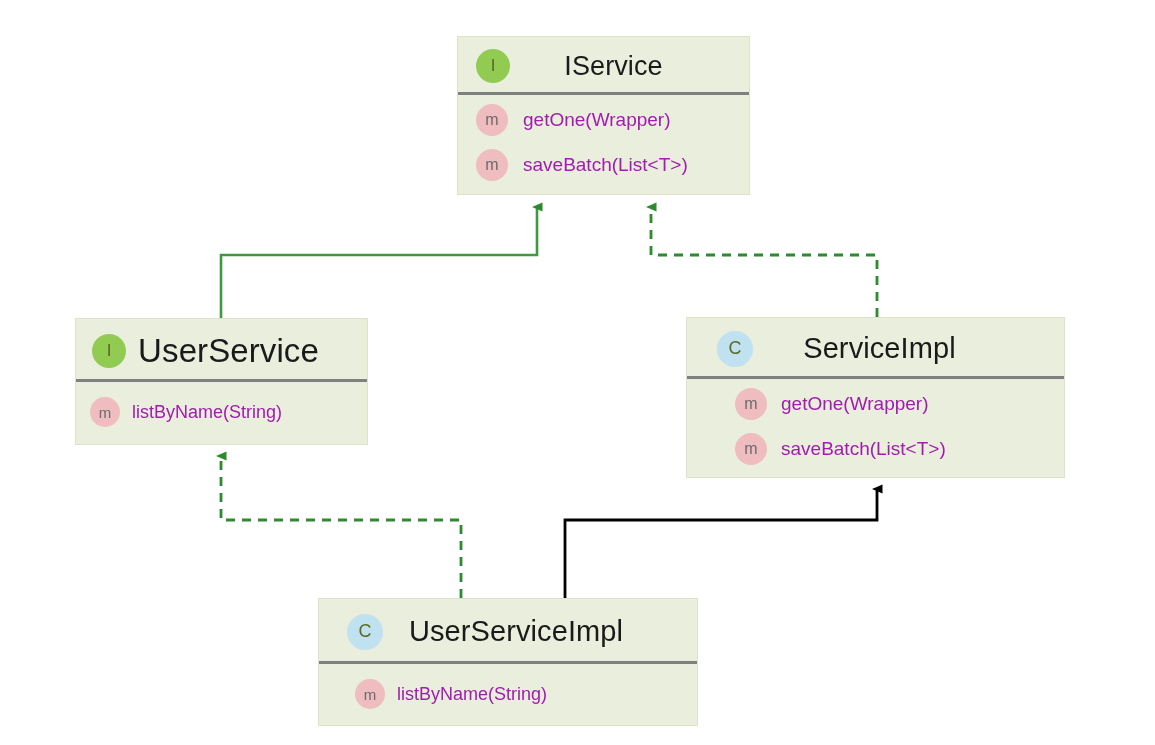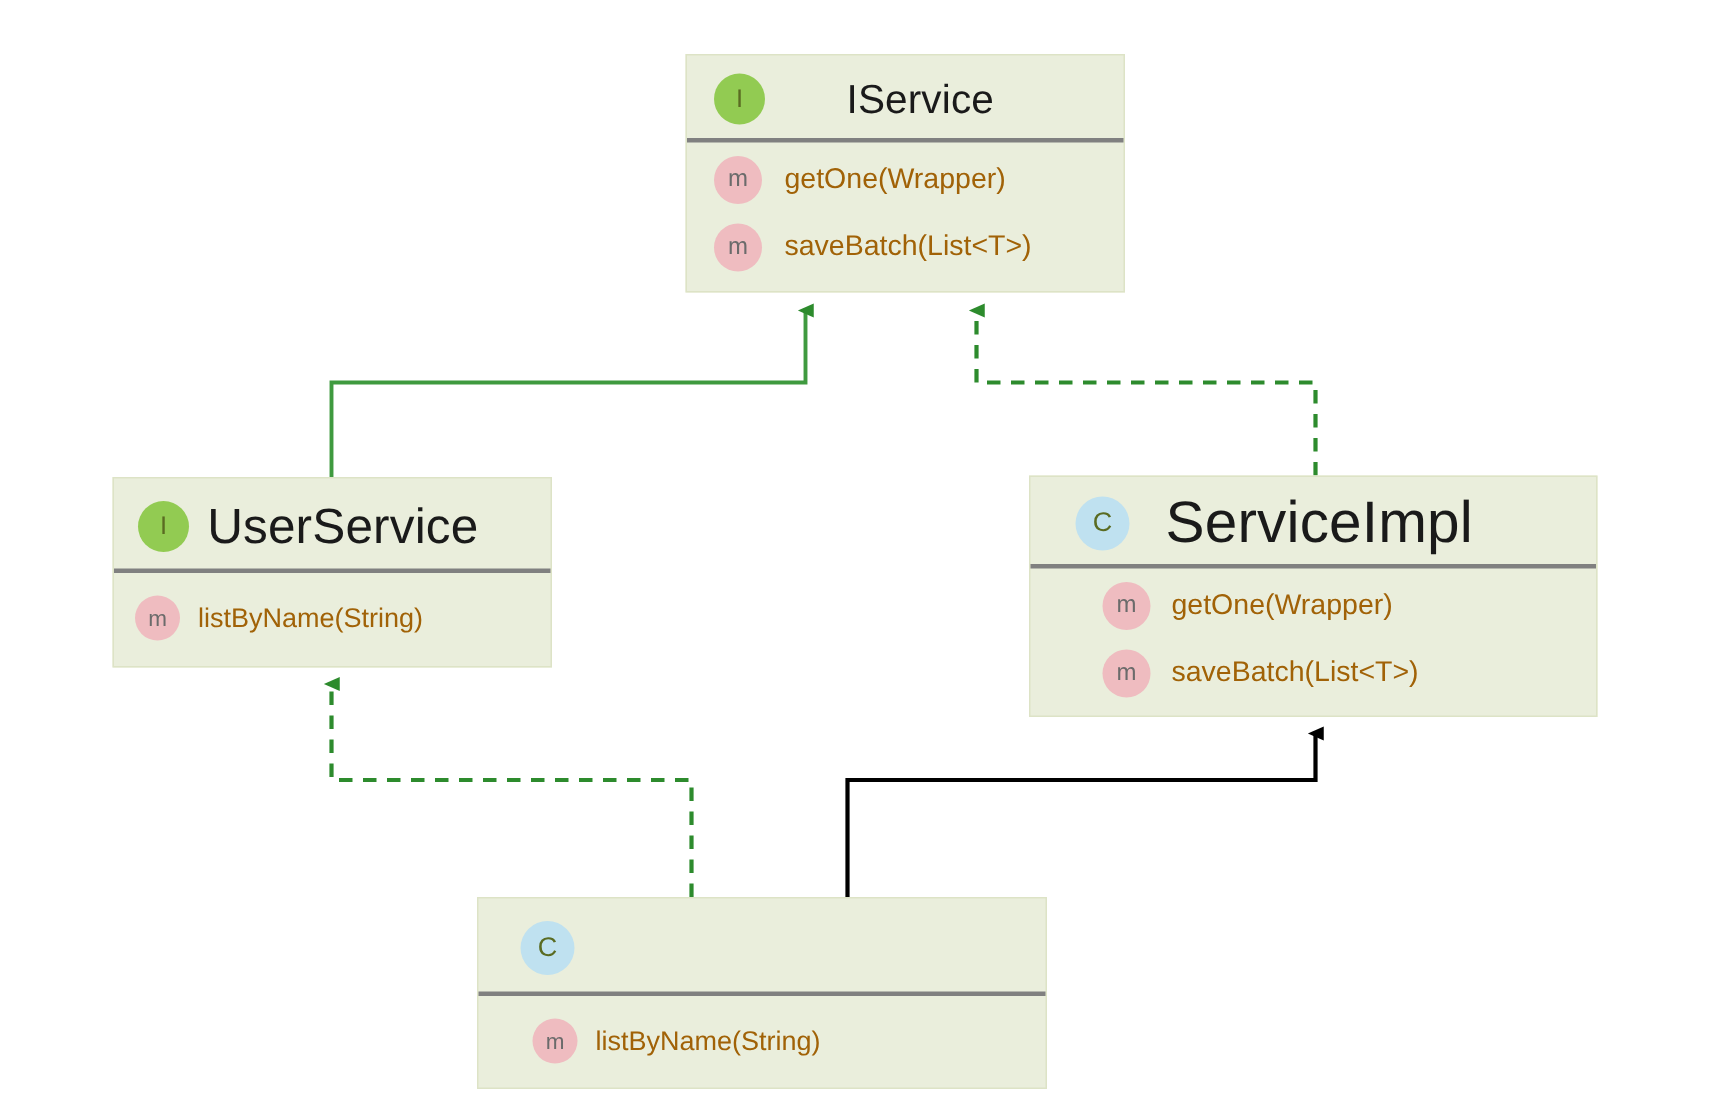--- a/index.html
+++ b/index.html
@@ -66,21 +66,21 @@
   .member-badge {
     border-radius: 50%;
     background: #efbcc0;
     display: flex;
     align-items: center;
     justify-content: center;
     flex: none;
     color: #6b6b6b;
   }
   .member-label {
-    color: #a16207;
+    color: #a21caf;
     white-space: nowrap;
   }
   svg.links {
     position: absolute;
     left: 0;
     top: 0;
     width: 1155px;
     height: 745px;
     pointer-events: none;
   }
@@ -100,21 +100,21 @@
   #box-userservice .type-badge { width: 34px; height: 34px; font-size: 17px; }
   #box-userservice .box-title { font-size: 33px; padding-right: 24px; }
   #box-userservice .members { height: 64px; }
   #box-userservice .member-row { height: 56px; padding-left: 14px; }
   #box-userservice .member-badge { width: 30px; height: 30px; font-size: 15px; margin-right: 12px; }
   #box-userservice .member-label { font-size: 18px; }
 
   #box-serviceimpl { left: 686px; top: 317px; width: 379px; height: 161px; }
   #box-serviceimpl .box-header { height: 61px; padding-left: 30px; padding-right: 22px; }
   #box-serviceimpl .type-badge { width: 36px; height: 36px; font-size: 18px; }
-  #box-serviceimpl .box-title { font-size: 39px; padding-right: 36px; }
+  #box-serviceimpl .box-title { font-size: 29px; padding-right: 36px; }
   #box-serviceimpl .members { height: 100px; }
   #box-serviceimpl .member-row { height: 45px; padding-left: 48px; }
   #box-serviceimpl .member-badge { width: 32px; height: 32px; font-size: 16px; margin-right: 14px; }
   #box-serviceimpl .member-label { font-size: 19px; }
 
   #box-userserviceimpl { left: 318px; top: 598px; width: 380px; height: 128px; }
   #box-userserviceimpl .box-header { height: 65px; padding-left: 28px; padding-right: 18px; }
   #box-userserviceimpl .type-badge { width: 36px; height: 36px; font-size: 18px; }
   #box-userserviceimpl .box-title { font-size: 29px; padding-right: 30px; }
   #box-userserviceimpl .members { height: 63px; }
@@ -193,20 +193,21 @@
       <div class="member-row">
         <span class="member-badge">m</span>
         <span class="member-label">saveBatch(List&lt;T&gt;)</span>
       </div>
     </div>
   </div>
 
   <div class="uml-box" id="box-userserviceimpl">
     <div class="box-header">
       <span class="type-badge badge-class">C</span>
+      <span class="box-title">UserServiceImpl</span>
     </div>
     <div class="members">
       <div class="member-row">
         <span class="member-badge">m</span>
         <span class="member-label">listByName(String)</span>
       </div>
     </div>
   </div>
 
 </div>

